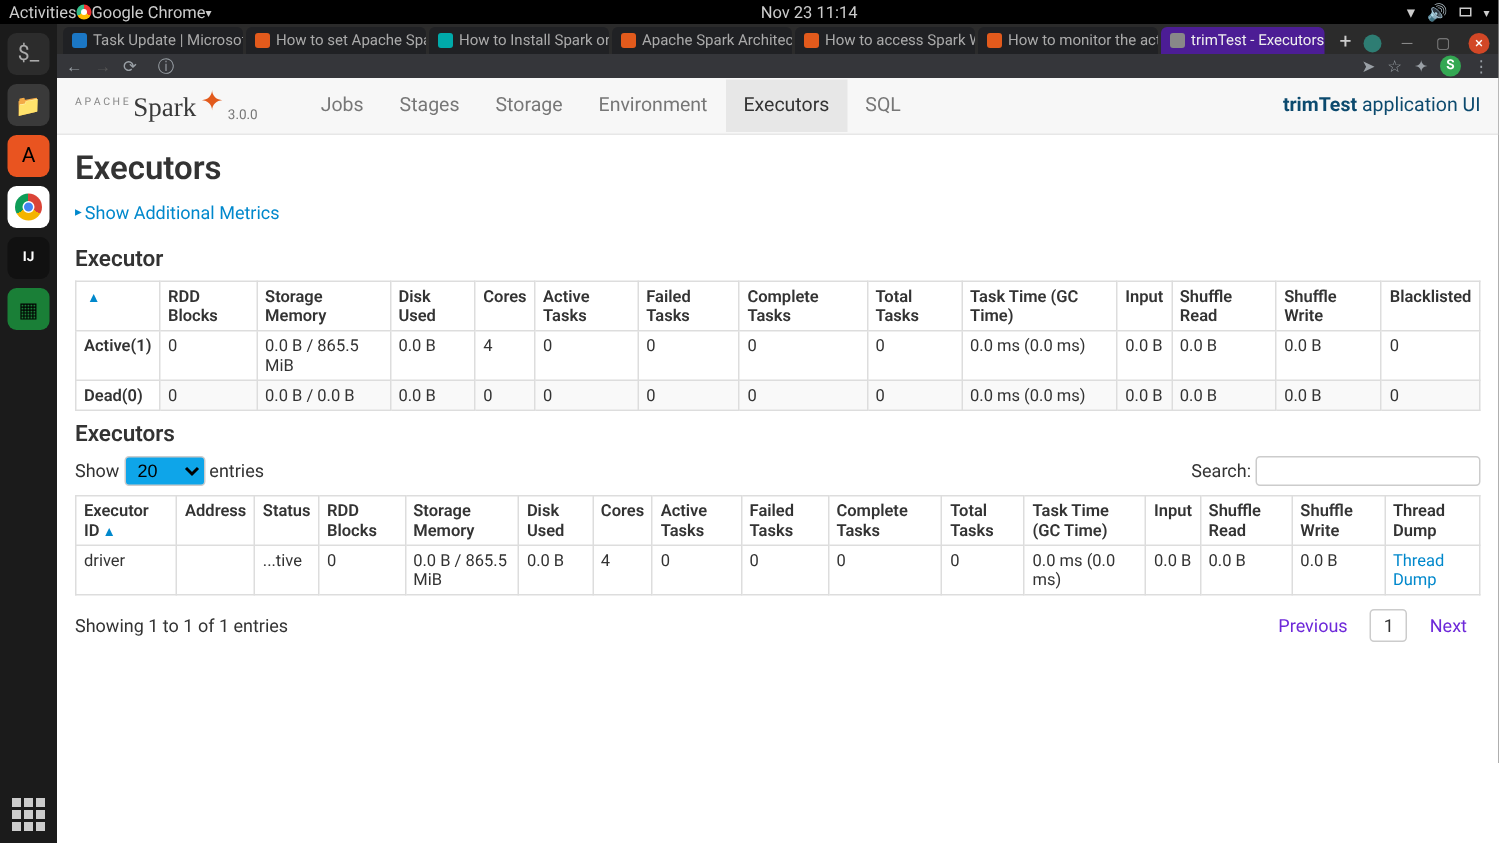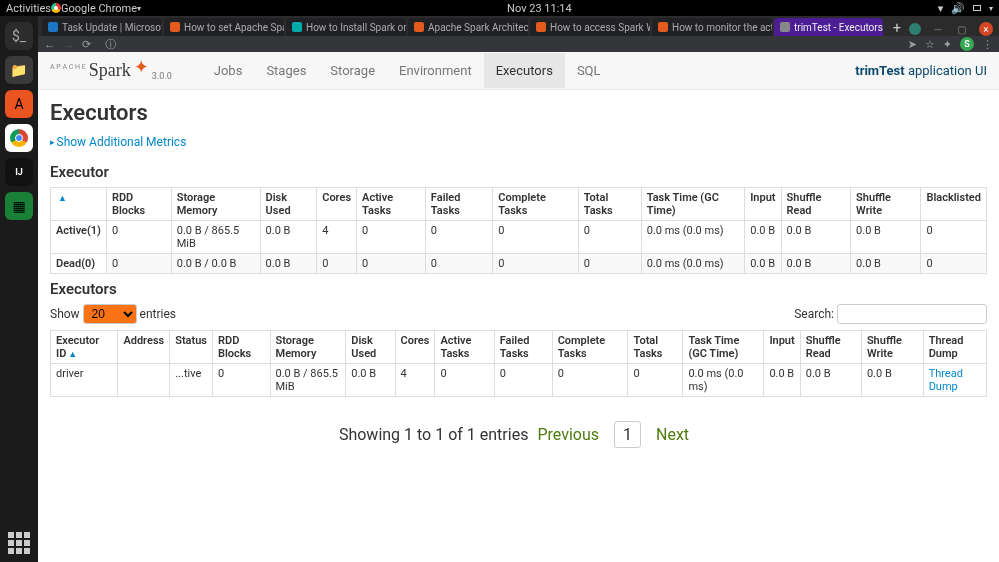--- a/index.html
+++ b/index.html
@@ -141,30 +141,30 @@
     table.data-table{border-collapse:collapse;width:100%;font-size:11px;}
     table.data-table th, table.data-table td{
       border:1px solid #ddd;
       padding:3px 5px;
       text-align:left;
       vertical-align:top;
     }
     table.data-table th{background:#fff;font-weight:600;}
     table.data-table tbody tr:nth-child(even){background:#f9f9f9;}
     .table-controls{display:flex;align-items:center;justify-content:space-between;margin:6px 0;font-size:12px;}
-    .table-controls select{border:1px solid #ccc;border-radius:3px;padding:1px 14px 1px 4px;font-size:12px;background:#f97316;}
+    .table-controls select{border:1px solid #ccc;border-radius:3px;padding:1px 14px 1px 4px;font-size:12px;background:#0ea5e9;}
     .table-controls input{border:1px solid #ccc;border-radius:3px;padding:2px 4px;font-size:12px;width:150px;}
     .sort-arrow{color:#0088cc;font-size:9px;margin-left:2px;}
     .link{color:#0088cc;cursor:pointer;}
-    .table-footer{display:flex;justify-content:center;align-items:center;margin-top:24px;font-size:16px;}
+    .table-footer{display:flex;justify-content:space-between;align-items:center;margin-top:9px;font-size:12px;}
     .pager{display:flex;gap:6px;align-items:center;}
     .pager .pg-btn{padding:3px 8px;border:1px solid transparent;cursor:pointer;}
     .pager .pg-btn.num{border:1px solid #ccc;border-radius:3px;background:#fff;color:#333;padding:3px 8px;}
     .pager .pg-btn.disabled{color:#999;}
-    .pager .pg-btn.link{color:#4d7c0f;}
+    .pager .pg-btn.link{color:#6d28d9;}
     .cell-trunc{color:#333; max-width:70px;overflow:hidden;white-space:nowrap;}
   </style>
 </head>
 <body>
 
 <div class="gnome-bar">
   <div class="gnome-left">
     <span>Activities</span>
     <span class="chrome-icon-small"></span>
     <span>Google Chrome</span>

